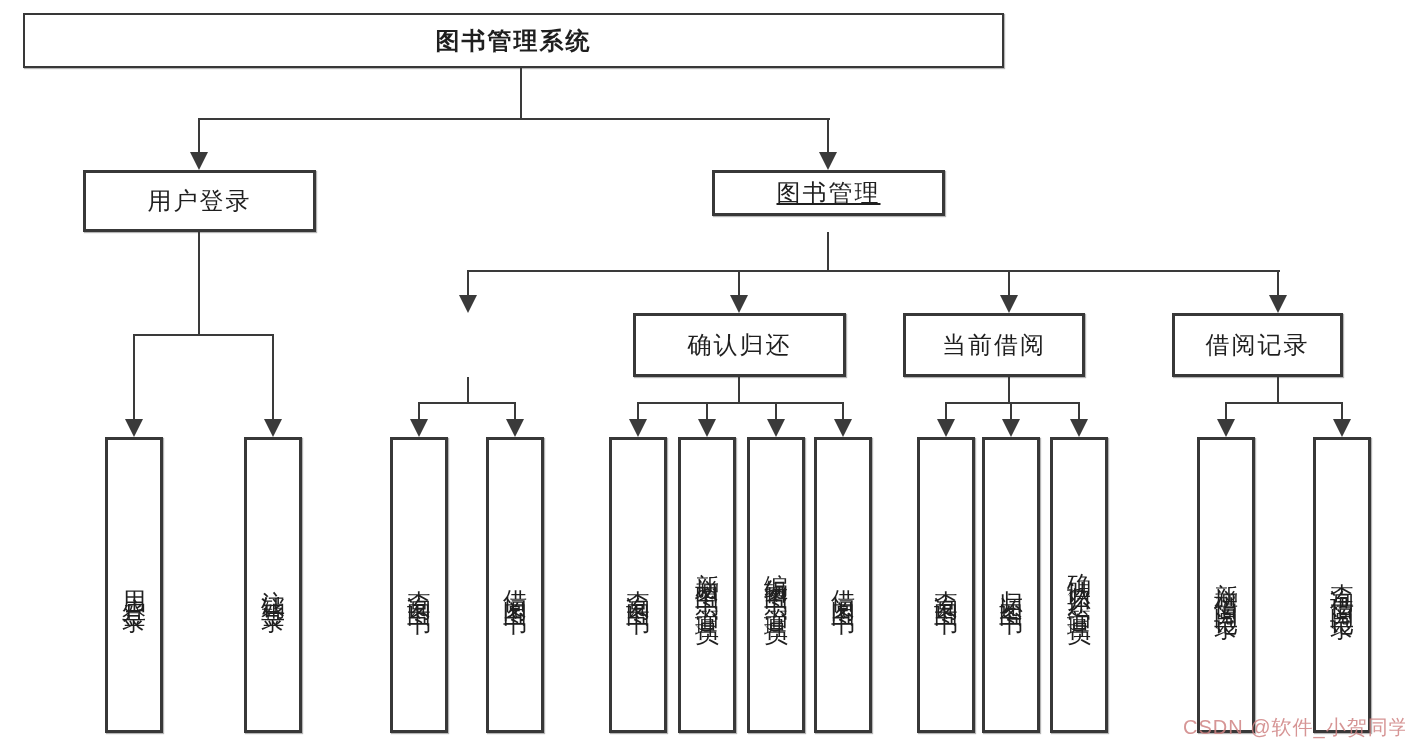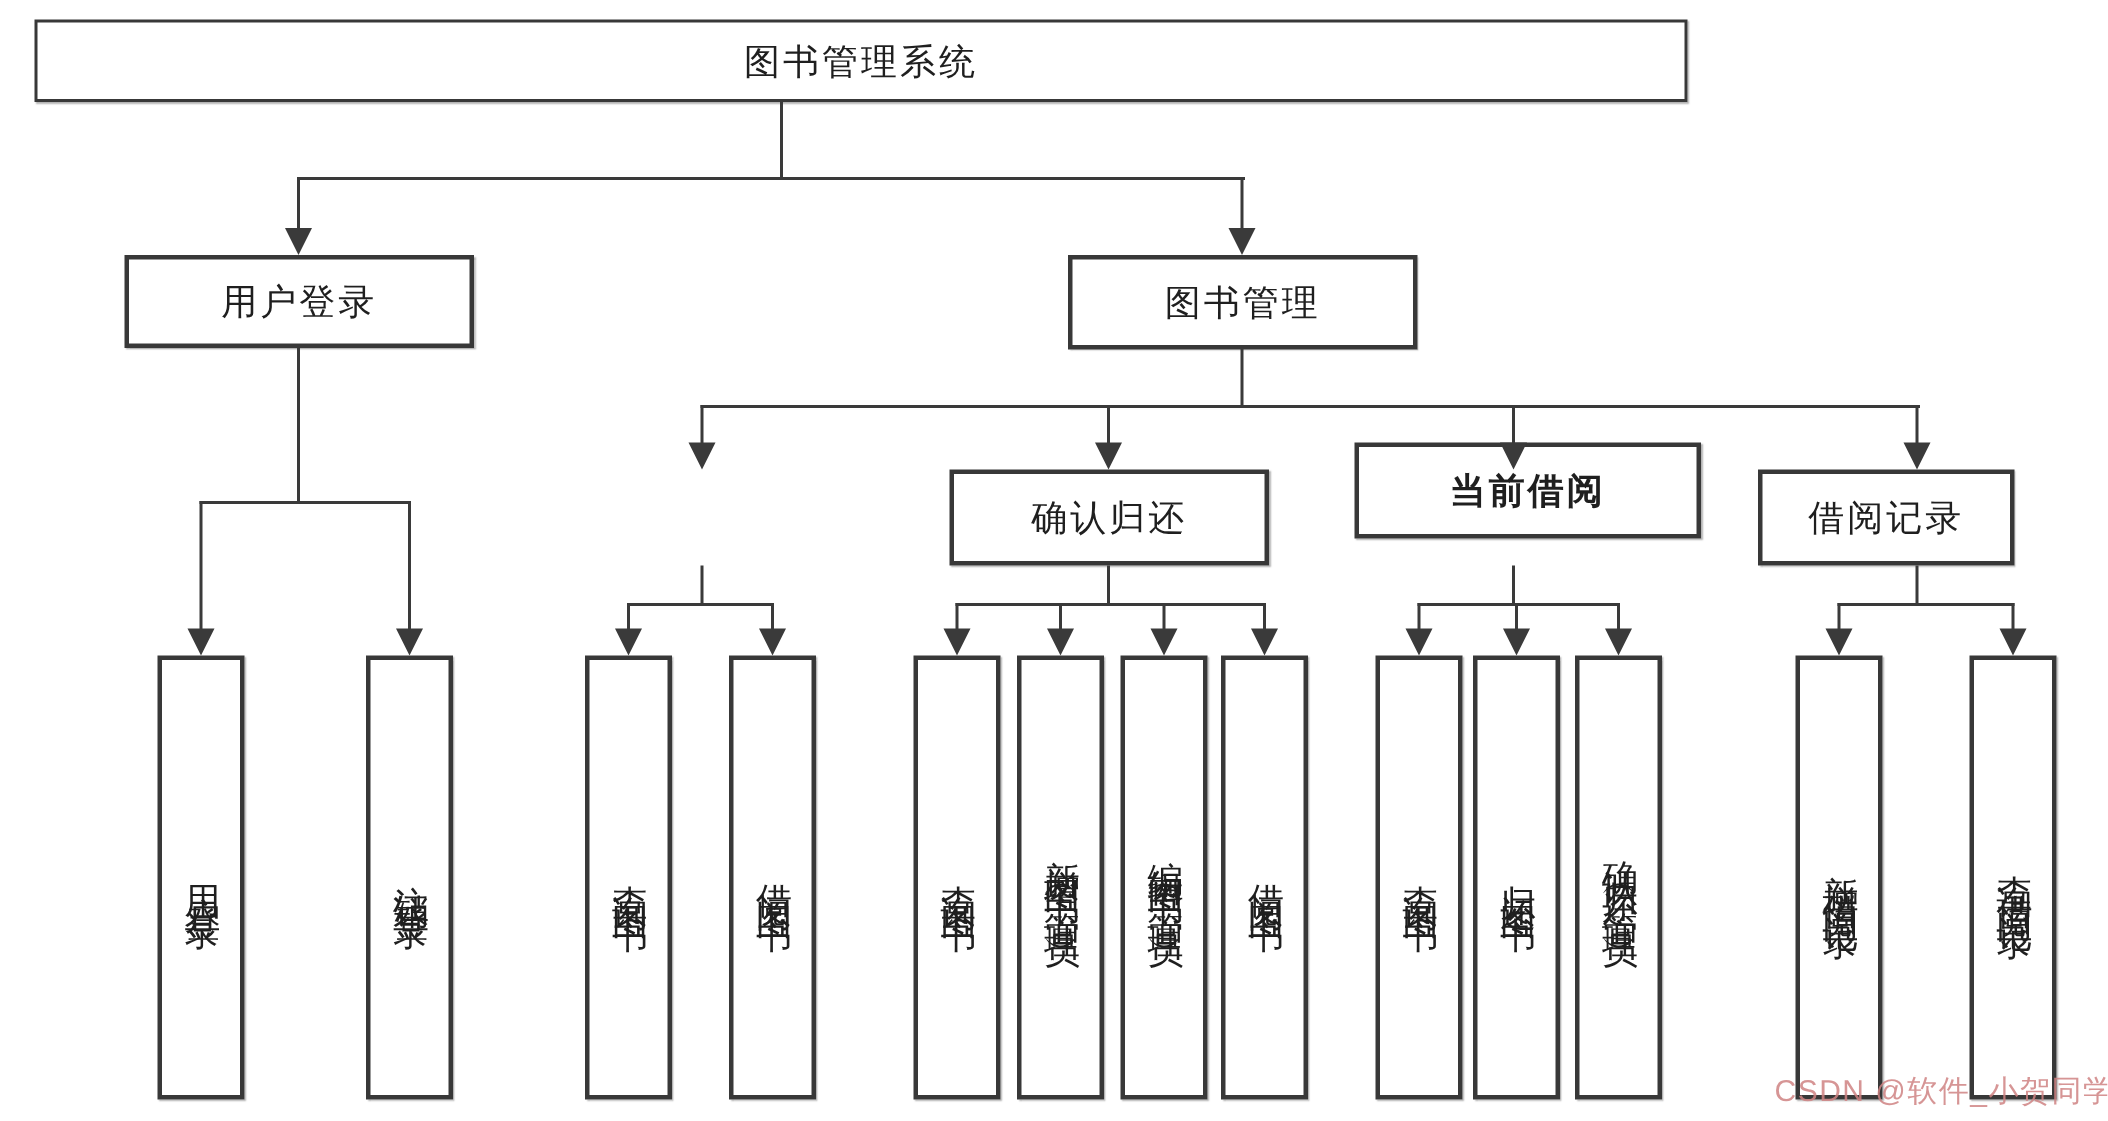--- a/index.html
+++ b/index.html
@@ -54,30 +54,30 @@
     color:rgba(207,131,131,0.85);
     z-index:10;
     white-space:nowrap;
   }
 </style>
 </head>
 <body>
 
 <div class="canvas">
 
-  <div class="node thin" style="left:23px;top:13px;width:1102px;height:55px;">图书管理系统</div>
+  <div class="node thin" style="left:23px;top:13px;width:981px;height:55px;font-weight:bold;">图书管理系统</div>
 
   <div class="node" style="left:83px;top:170px;width:233px;height:62px;">用户登录</div>
 
-  <div class="node" style="left:712px;top:170px;width:233px;height:63px;">图书管理</div>
+  <div class="node" style="left:712px;top:170px;width:233px;height:46px;text-decoration:underline;">图书管理</div>
 
 
   <div class="node" style="left:633px;top:313px;width:213px;height:64px;">确认归还</div>
 
-  <div class="node" style="left:903px;top:295px;width:231px;height:64px;font-weight:bold;">当前借阅</div>
+  <div class="node" style="left:903px;top:313px;width:182px;height:64px;">当前借阅</div>
 
   <div class="node" style="left:1172px;top:313px;width:171px;height:64px;">借阅记录</div>
 
   <div class="vnode" style="left:105px;top:437px;width:58px;height:296px;">
     <span class="vlabel">用户登录</span>
   </div>
   <div class="vnode" style="left:244px;top:437px;width:58px;height:296px;">
     <span class="vlabel">注销登录</span>
   </div>
 

